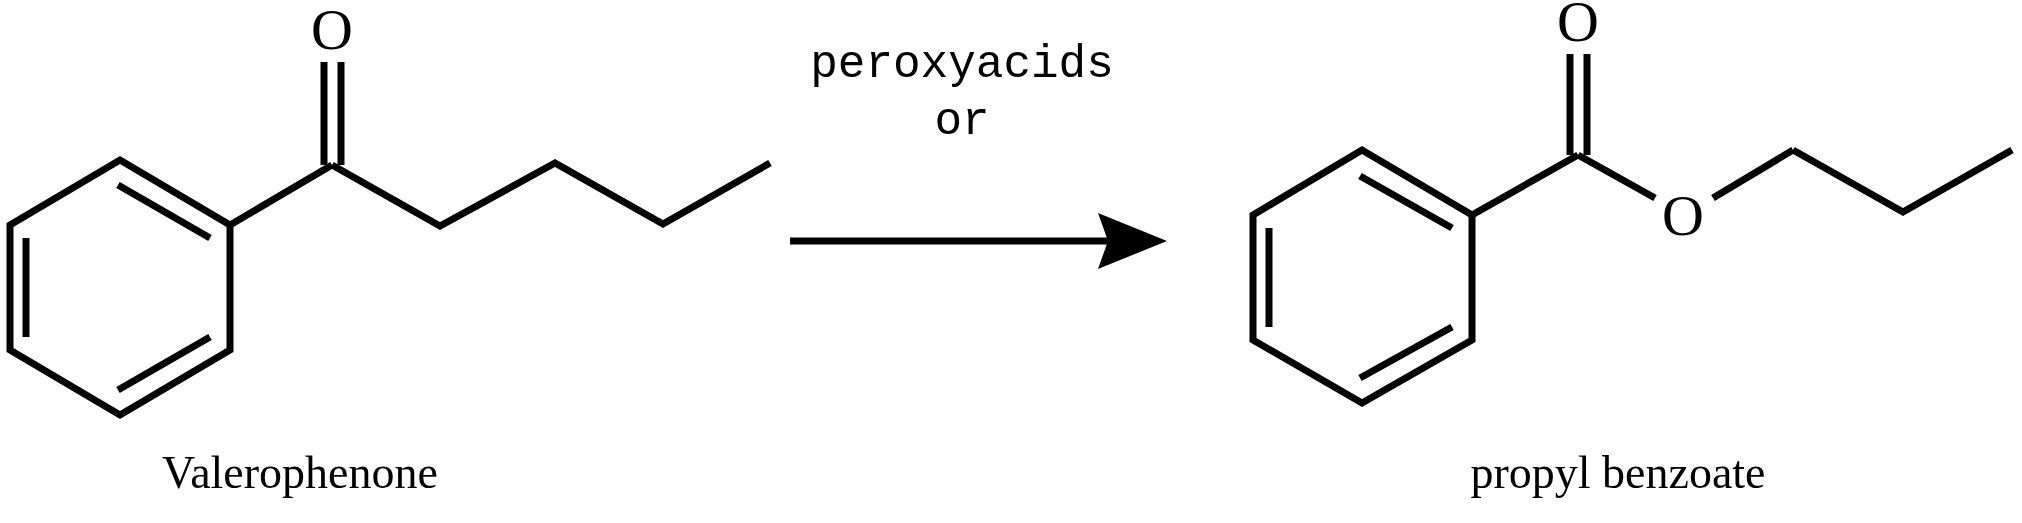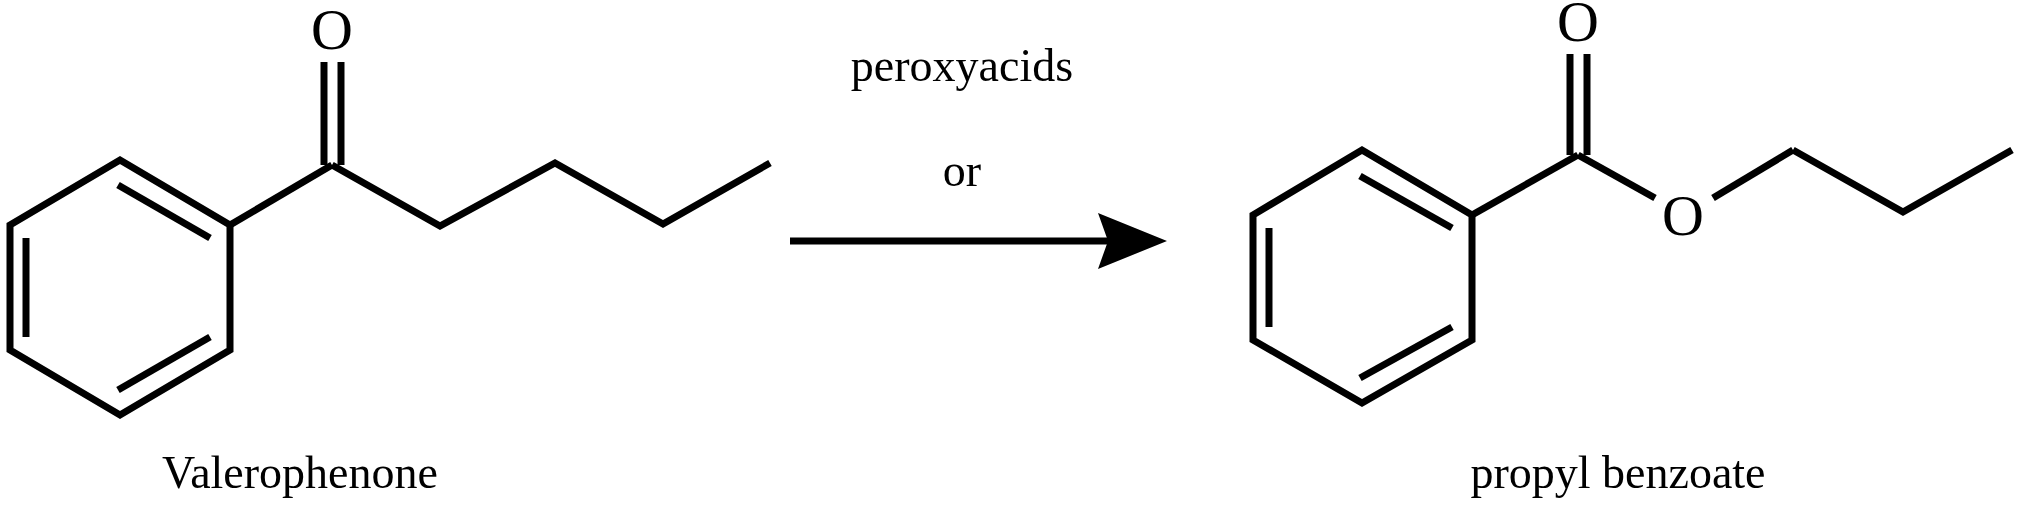--- a/index.html
+++ b/index.html
@@ -50,21 +50,21 @@
     position: absolute;
     font-family: "Liberation Serif", "DejaVu Serif", serif;
     font-size: 46px;
     color: #000000;
     white-space: nowrap;
     transform: translate(-50%, 0);
     line-height: 1.1;
   }
   .cond-line {
     position: absolute;
-    font-family: Liberation Serif, serif;
+    font-family: Liberation Mono, monospace;
     font-size: 46px;
     color: #000000;
     white-space: nowrap;
     transform: translate(-50%, 0);
     line-height: 1.12;
   }
   .arrow-shaft {
     stroke: #000000;
     stroke-width: 7;
     fill: none;
@@ -132,19 +132,19 @@
     <path class="arrow-head" d="M 1167 241 L 1098 213 L 1108 241 L 1098 269 Z"></path>
   </svg>
 
   <div class="atom-label" style="left:332px; top:30px;">O</div>
 
   <div class="atom-label" style="left:1578px; top:22px;">O</div>
 
   <div class="atom-label" style="left:1683px; top:216px;">O</div>
 
   <div class="cond-line" style="left:962px; top:40px;">peroxyacids</div>
-  <div class="cond-line" style="left:962px; top:97px;margin-top:48px;">or</div>
+  <div class="cond-line" style="left:962px; top:97px;">or</div>
 
   <div class="cmpd-name" style="left:300px; top:448px;">Valerophenone</div>
 
   <div class="cmpd-name" style="left:1618px; top:448px;">propyl benzoate</div>
 
 </div>
 
 </body></html>

